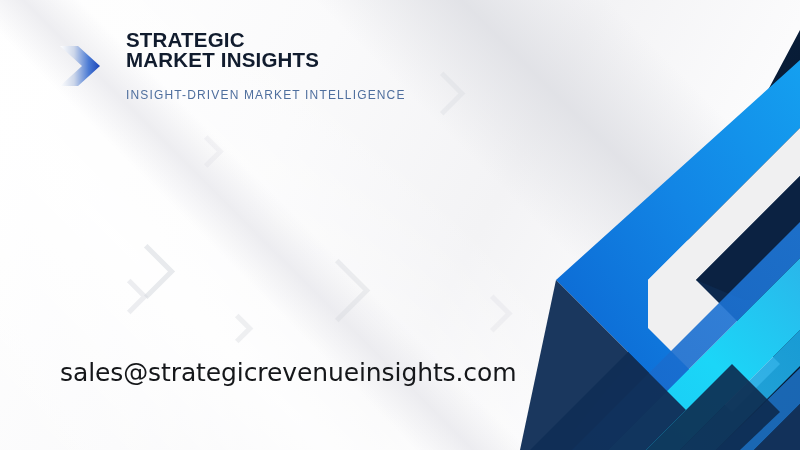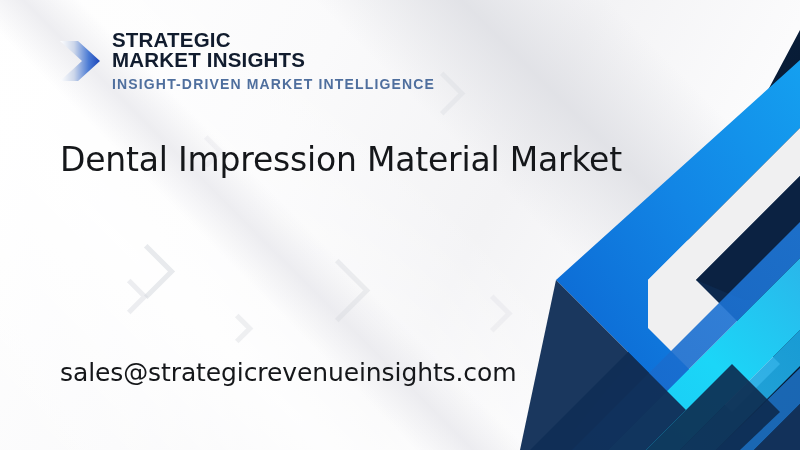--- a/index.html
+++ b/index.html
@@ -77,41 +77,41 @@
   }
   .art svg { display: block; }
 
   
   .logo {
     position: absolute;
     left: 58px;
     top: 30px;
     display: flex;
     align-items: center;
-    gap: 10px;
+    gap: 24px;
   }
   .logo-mark {
     width: 44px;
     height: 46px;
     flex: 0 0 auto;
   }
   .logo-text { display: flex; flex-direction: column; }
   .logo-line1, .logo-line2 {
     font-family: "Liberation Sans", sans-serif;
     font-weight: 700;
     font-size: 20.5px;
     line-height: 20px;
     letter-spacing: 0.2px;
     color: #111c2e;
   }
   .logo-tagline {
-    margin-top: 6px;
+    margin-top: 18px;
     font-family: "Liberation Sans", sans-serif;
-    font-weight: 700;
-    font-size: 14px;
+    font-weight: 400;
+    font-size: 12px;
     letter-spacing: 1.15px;
     color: #4f6f9e;
   }
 
   
   .title {
     position: absolute;
     left: 60px;
     top: 140px;
     font-family: "DejaVu Sans", sans-serif;
@@ -225,17 +225,16 @@
         <path d="M 2,3 L 20,3 L 42,23 L 20,43 L 2,43 L 24,23 Z" fill="url(#gLogo)"></path>
       </svg>
     </span>
     <span class="logo-text">
       <span class="logo-line1">STRATEGIC</span>
       <span class="logo-line2">MARKET INSIGHTS</span>
       <span class="logo-tagline">INSIGHT-DRIVEN MARKET INTELLIGENCE</span>
     </span>
   </div>
 
-  <div class="title">Dental Impression Material Market</div>
 
   <div class="email">sales@strategicrevenueinsights.com</div>
 
 </div>
 
 </body></html>

